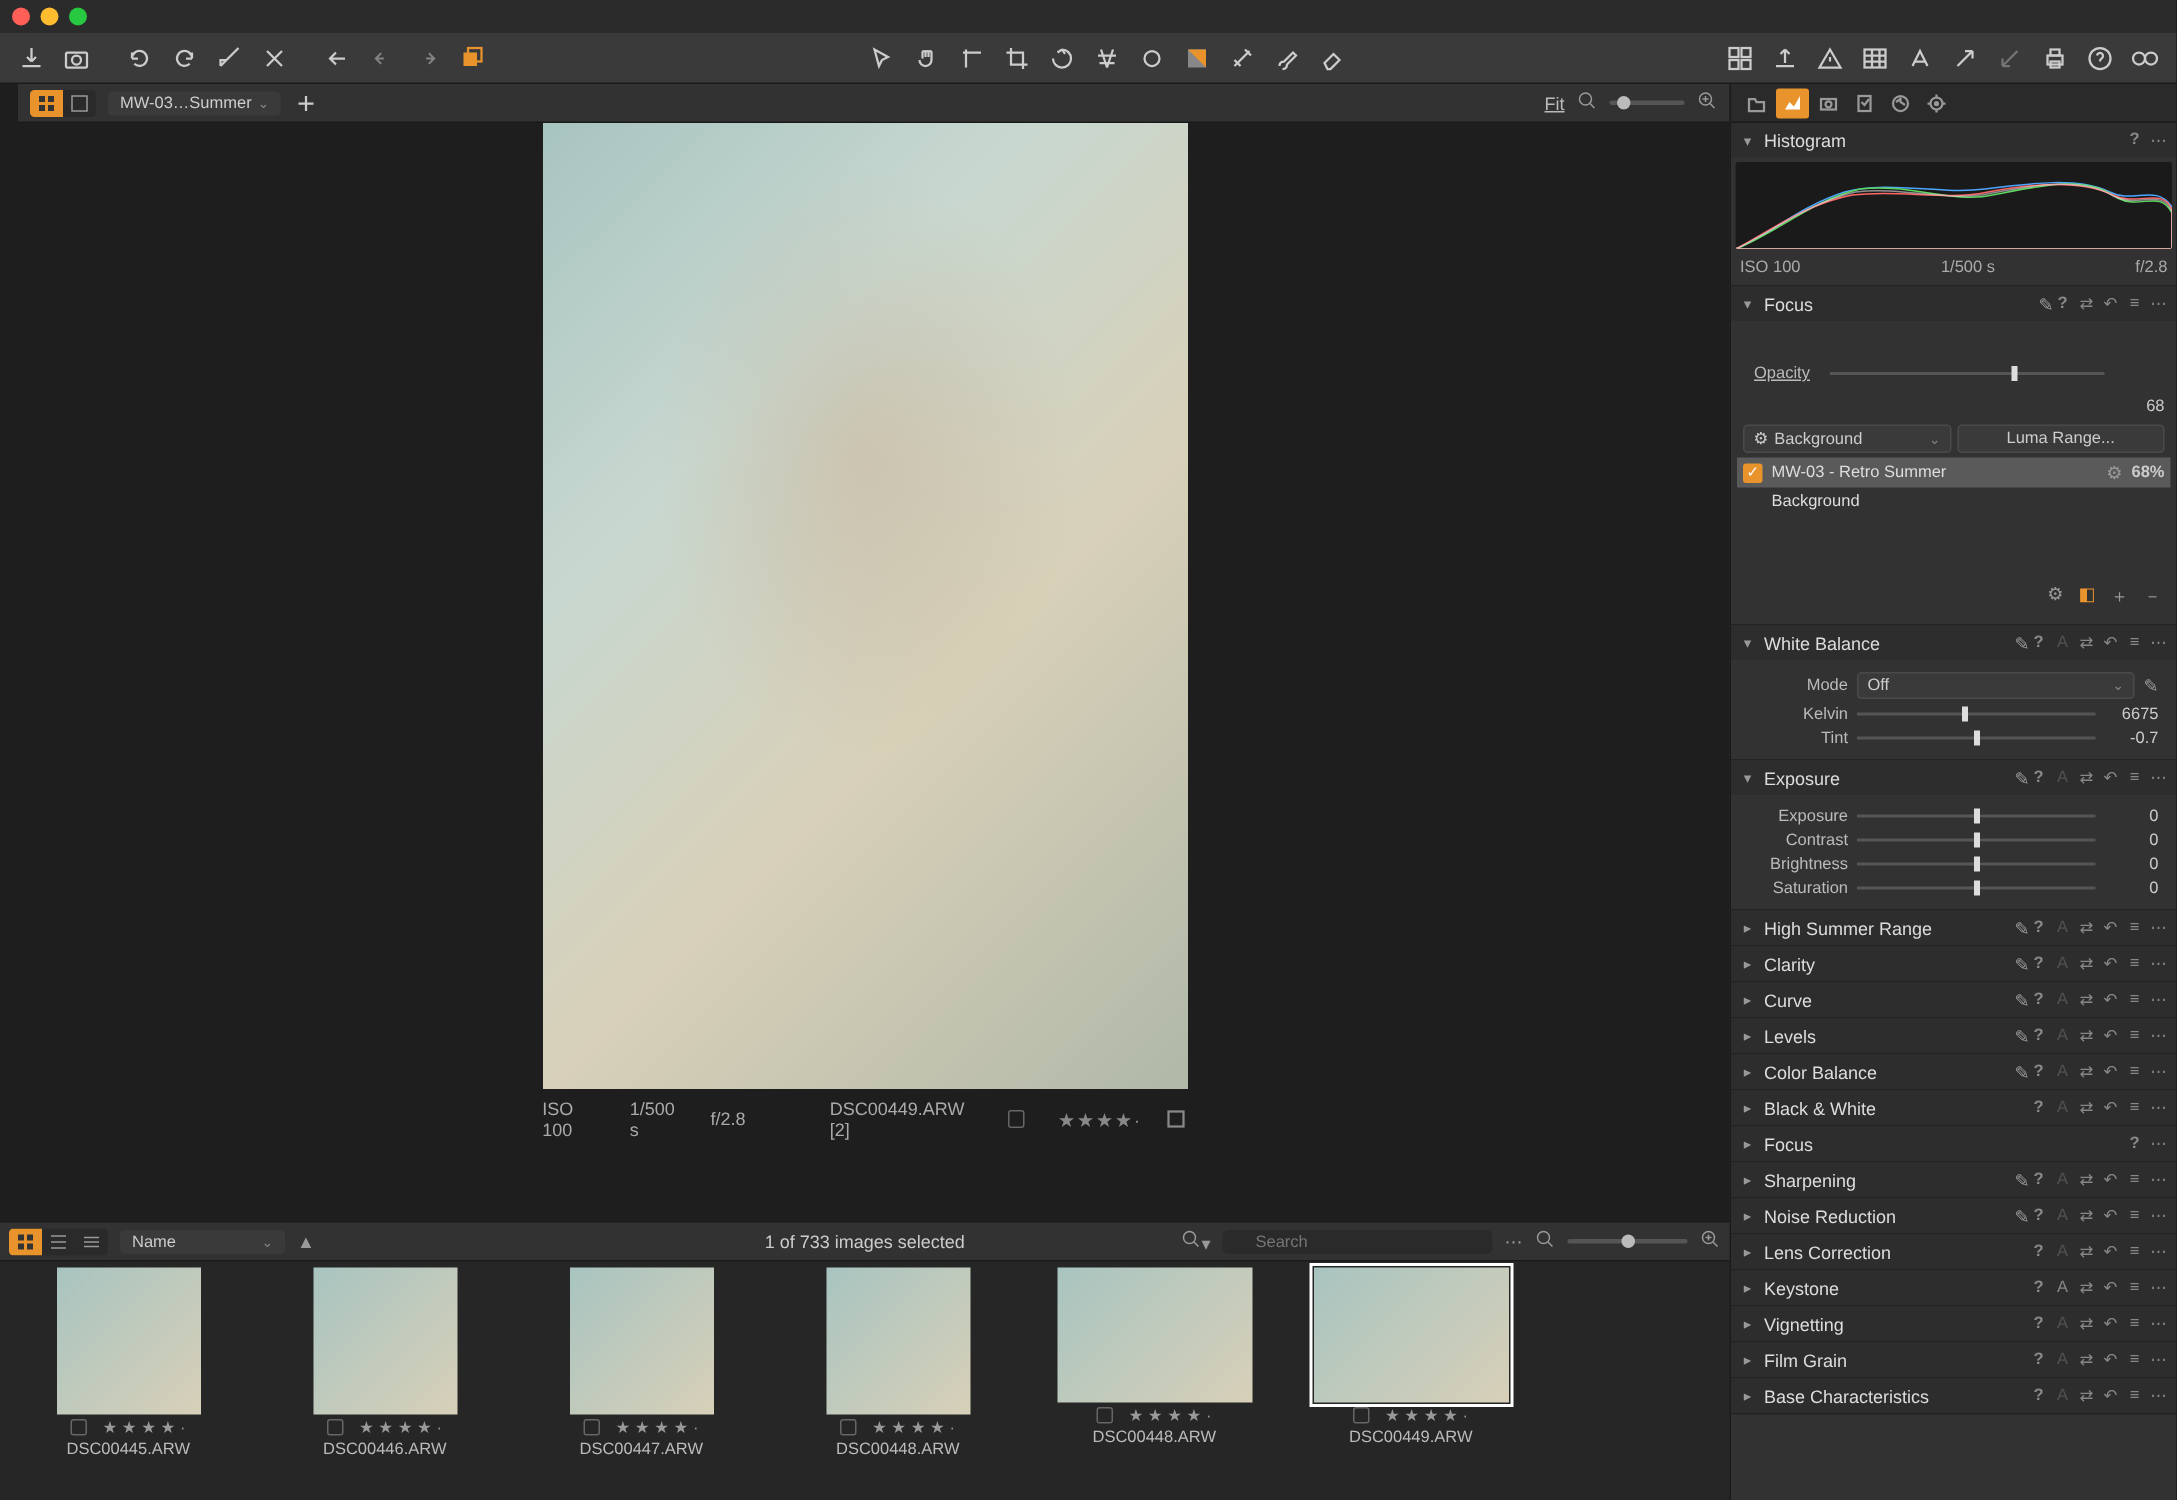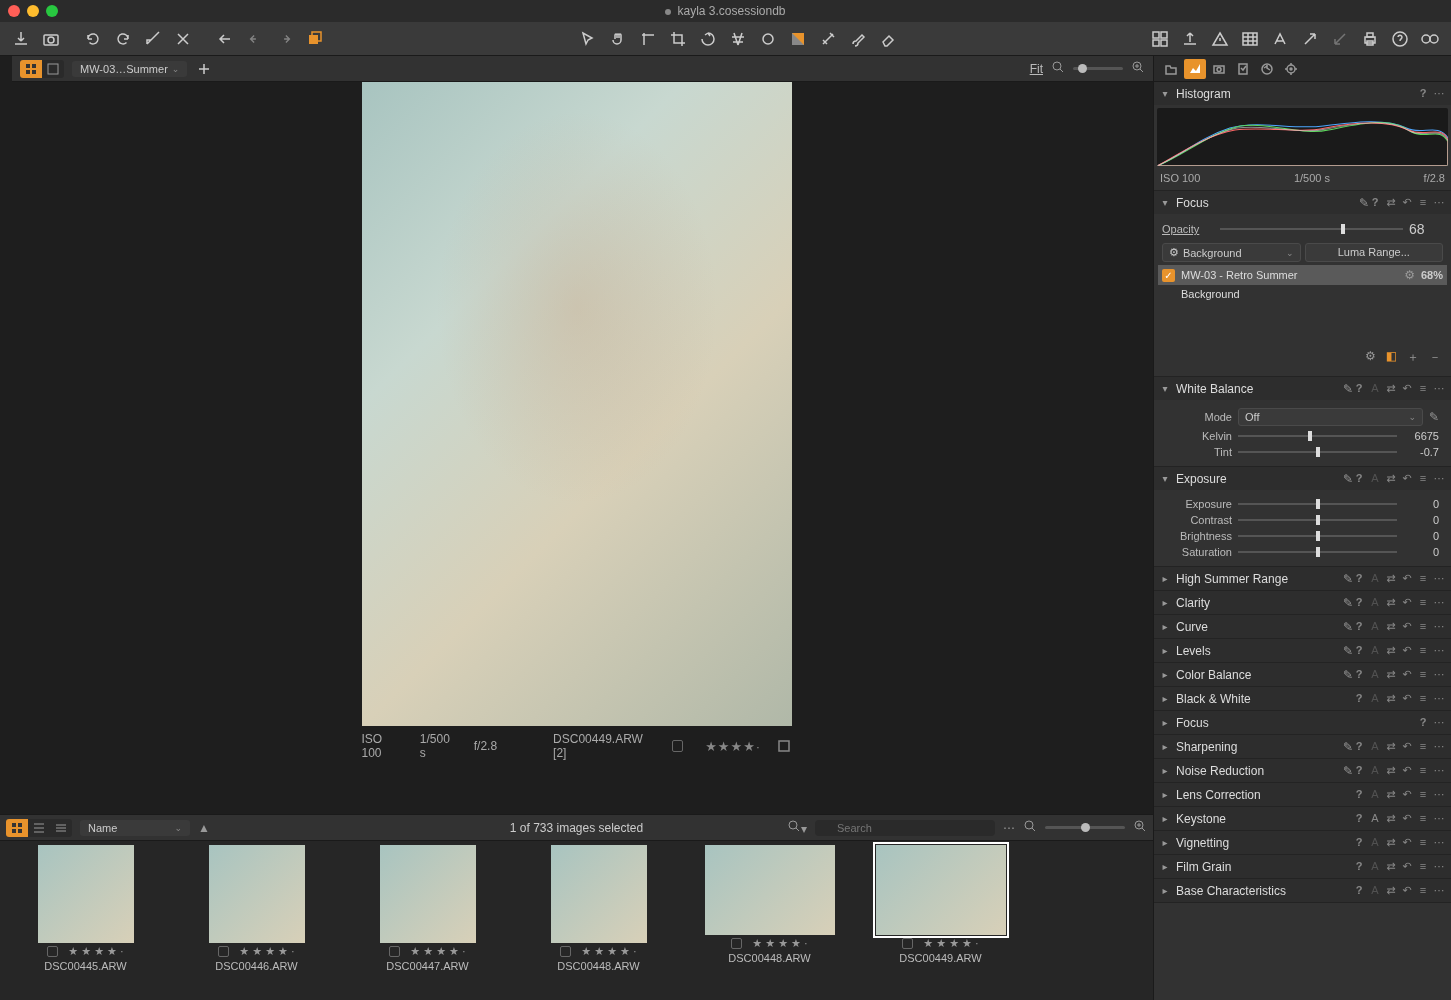--- a/index.html
+++ b/index.html
@@ -62,24 +62,24 @@
 .phead .pacts span{cursor:pointer; width:12px; text-align:center;}
 .phead .pacts .help{font-weight:bold;}
 
 .pbody { padding:6px 8px; background:#323232; }
 .histo { height:58px; background:#1a1a1a; border-radius:2px; position:relative; overflow:hidden; margin:3px;}
 .histo svg { width:100%; height:100%; }
 .histo-info { display:flex; justify-content:space-between; padding:3px 6px 6px; font-size:11px; color:#aaa;}
 
 .layers-body { padding:4px;}
 .lrow { display:flex; align-items:center; gap:6px; padding:3px 4px; }
-.lrow .llabel { color:#bbb; font-size:11px; width:52px; text-align:left;text-decoration:underline;}
+.lrow .llabel { color:#bbb; font-size:11px; width:52px; text-align:center;text-decoration:underline;}
 .slider-track { flex:1; height:2px; background:#555; position:relative; }
 .slider-thumb { position:absolute; top:-4px; width:4px; height:10px; background:#ddd; }
-.lval { width:34px; color:#ccc; font-size:14px;}
+.lval { width:34px; text-align:right; color:#ccc; font-size:11px;margin-top:44px;}
 .layer-dd { display:flex; gap:4px; padding:3px 4px;}
 .dd { flex:1; background:#3a3a3a; border:1px solid #4a4a4a; border-radius:3px; padding:2px 6px; font-size:11px; color:#ccc; display:flex; align-items:center; cursor:pointer;}
 .dd .ddico{margin-right:4px;}
 .dd .ddarr{margin-left:auto;color:#888;font-size:9px;}
 .luma-btn { flex:1; background:#3a3a3a; border:1px solid #4a4a4a; border-radius:3px; padding:2px 6px; font-size:11px; color:#ccc; text-align:center; cursor:pointer;}
 .layer-item { display:flex; align-items:center; padding:3px 4px; gap:6px; }
 .layer-item.sel { background:#5a5a5a; }
 .lchk { width:13px; height:13px; background:#e8932c; border-radius:2px; display:flex; align-items:center; justify-content:center; color:#fff; font-size:10px; cursor:pointer;}
 .lname { flex:1; font-size:11px; color:#ddd;}
 .lpct { font-size:11px; color:#ccc;font-weight:bold;}
@@ -113,21 +113,20 @@
 </style>
 </head>
 <body>
 
 <div class="titlebar">
   <div class="traffic">
     <span class="tl-close"></span>
     <span class="tl-min"></span>
     <span class="tl-max"></span>
   </div>
-  <div class="title"><span class="dot"></span><span>kayla 3.cosessiondb</span></div>
 </div>
 
 <div class="toolbar">
   <div class="grp">
     <div class="tool-ico">
         <svg width="18" height="18" viewBox="0 0 18 18">
           <path d="M9 2v9m0 0l-3-3m3 3l3-3M3 14h12"></path>
         </svg>
       </div>
     <div class="tool-ico">

